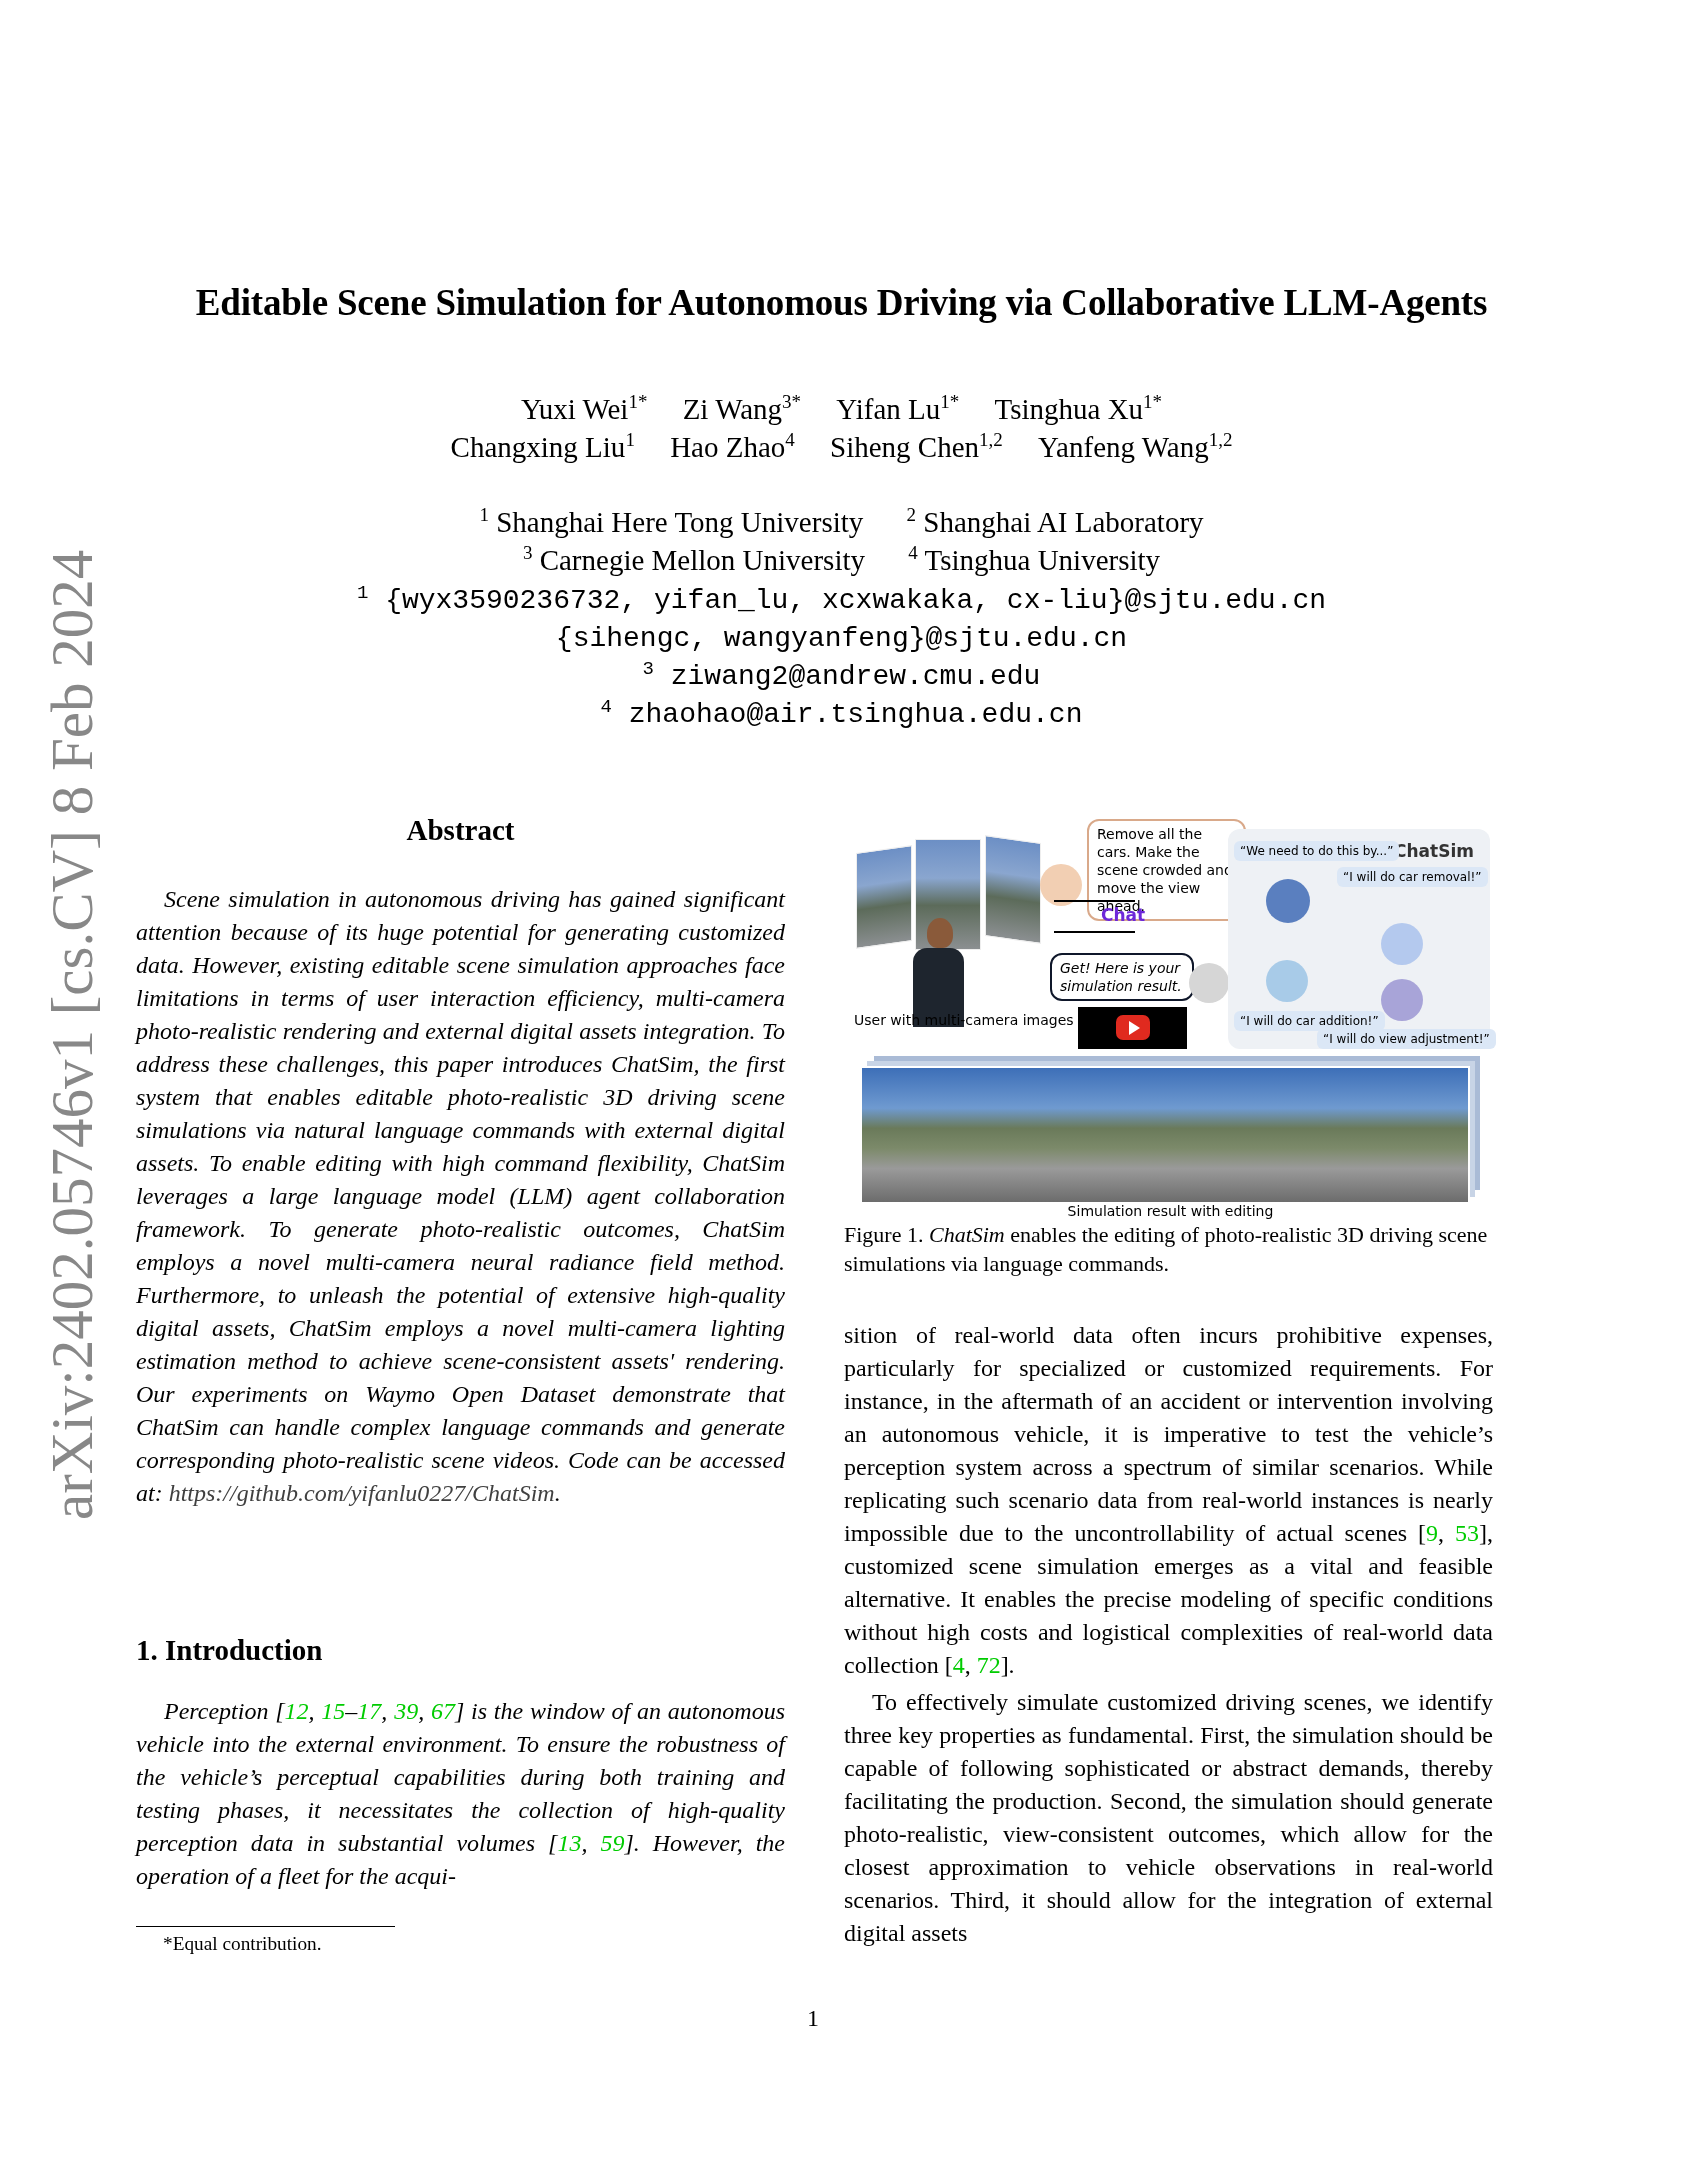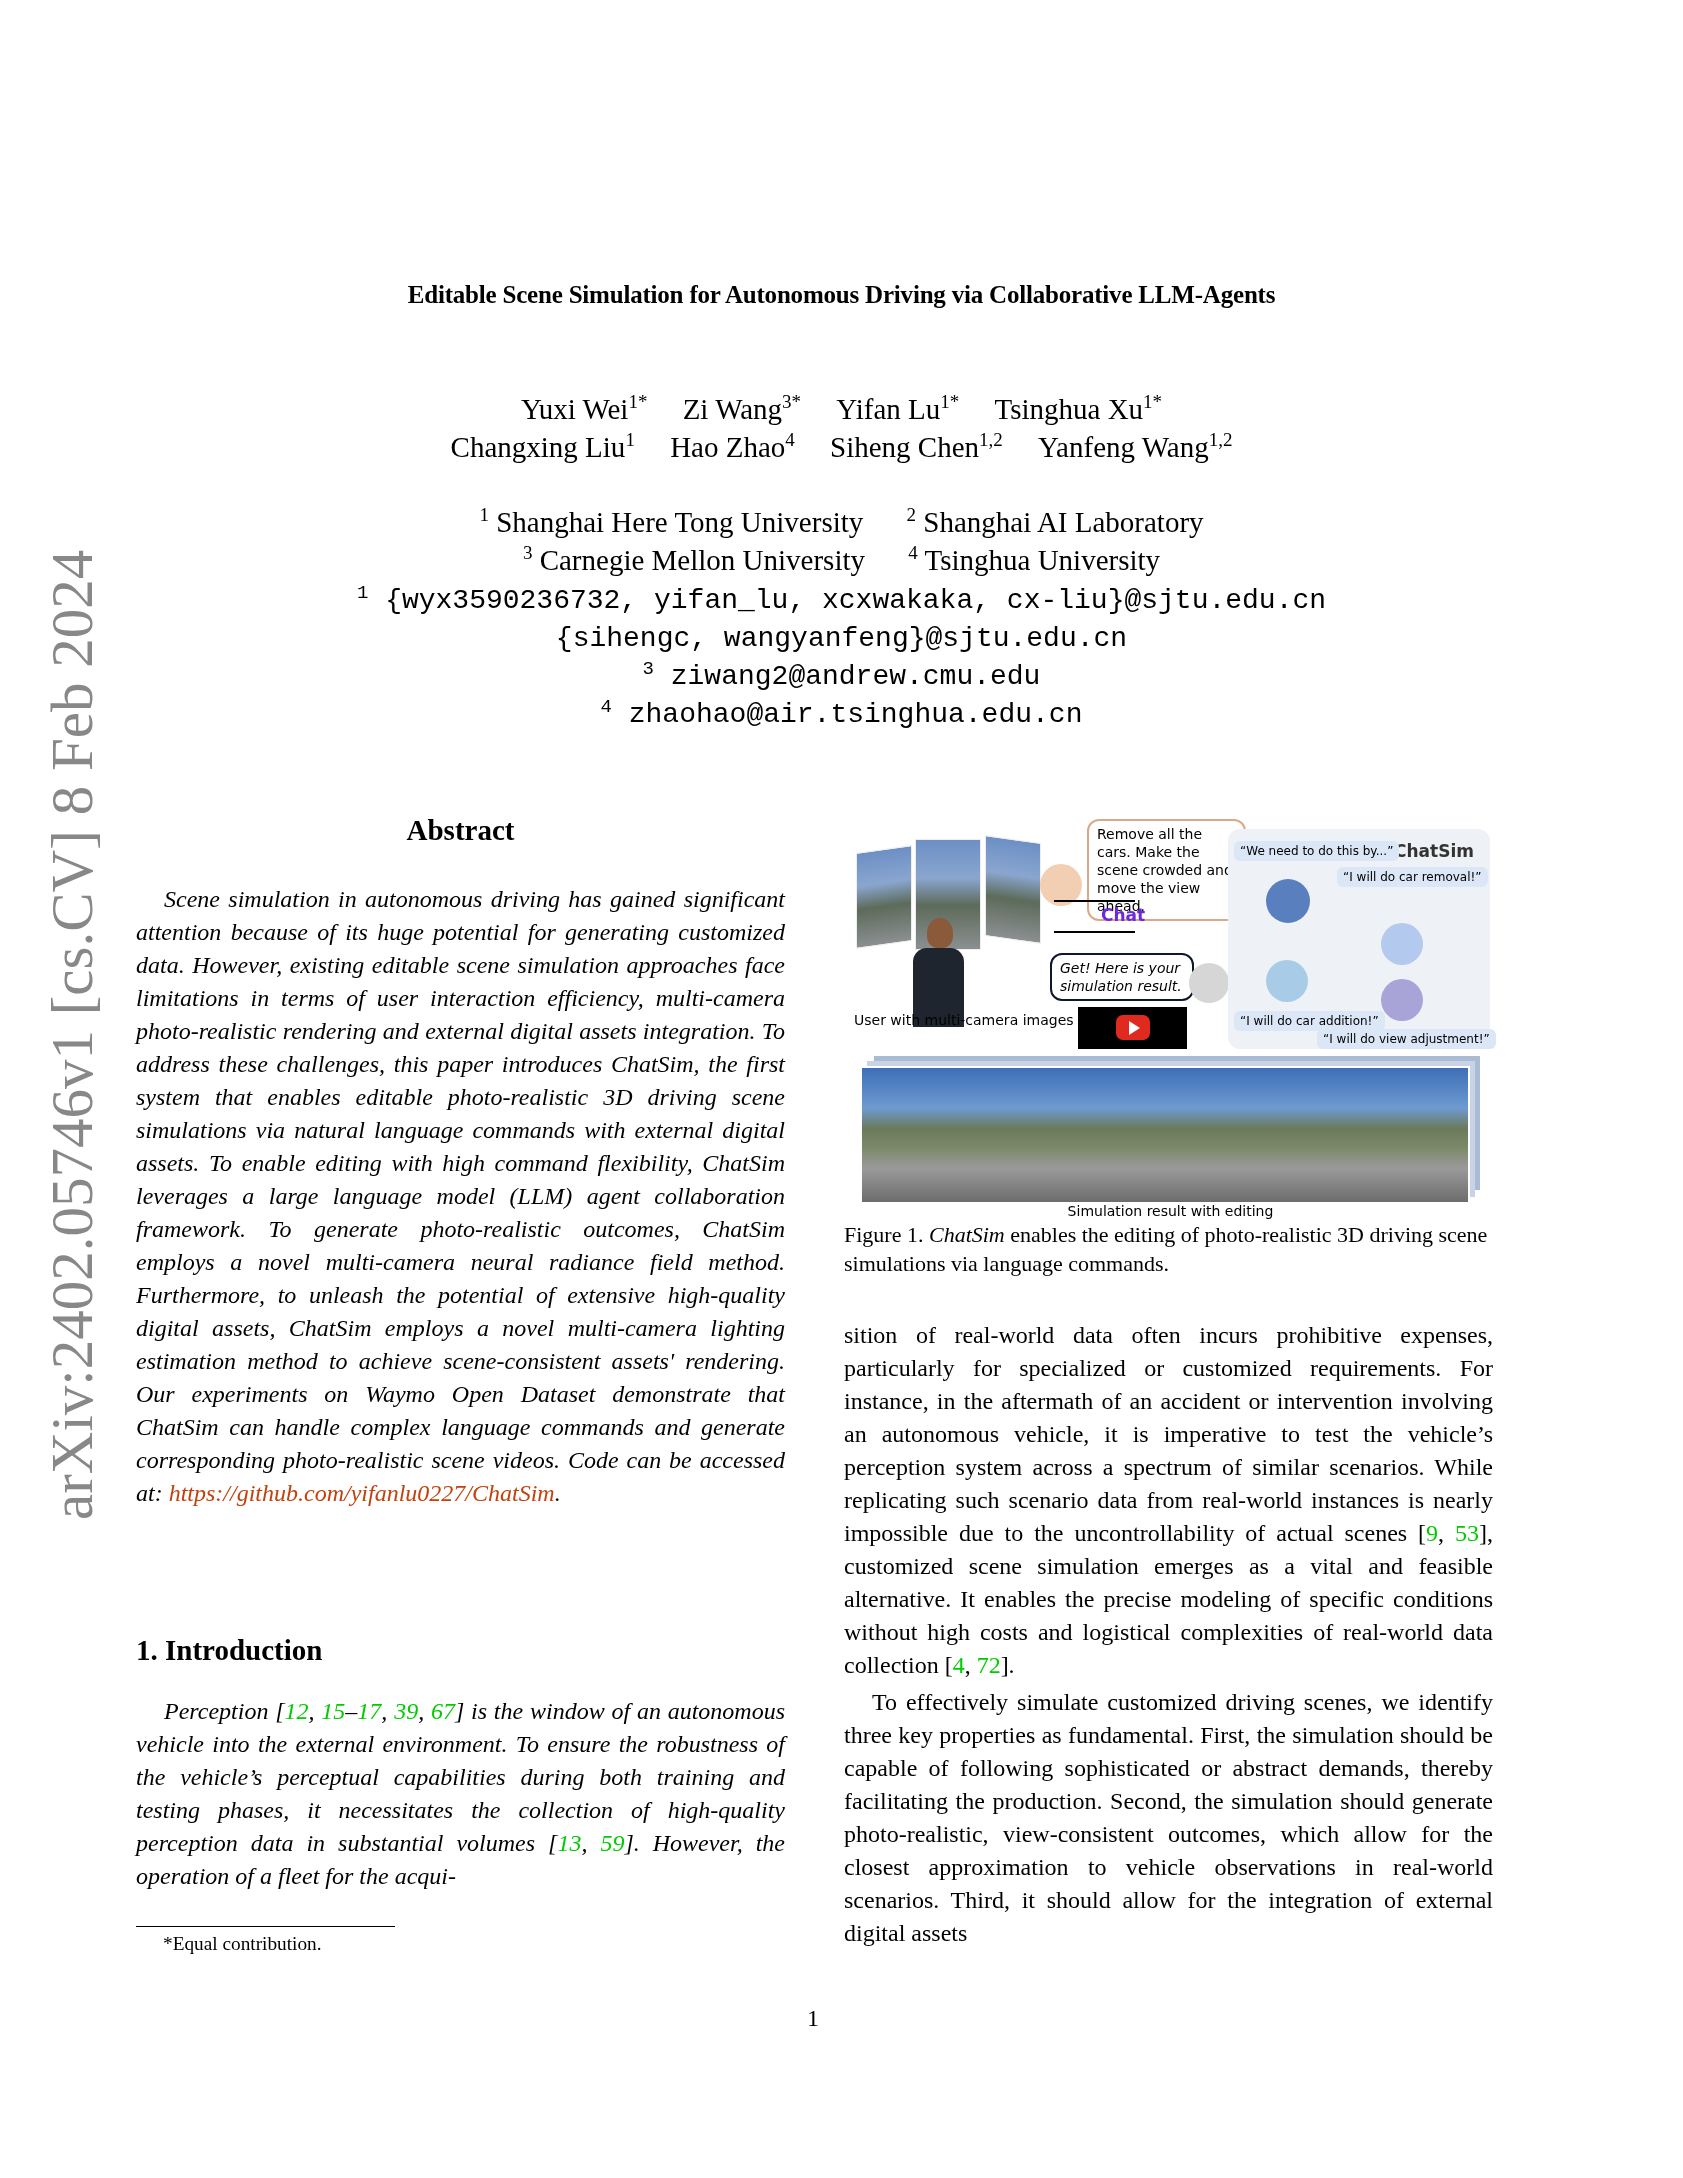--- a/index.html
+++ b/index.html
@@ -1,36 +1,36 @@
 <!DOCTYPE html>
 <html><head>
 <meta charset="utf-8">
 <style>
   html, body { margin:0; padding:0; background:#ffffff; }
   body { width:1683px; height:2178px; position:relative; overflow:hidden;
          font-family:"Liberation Serif","DejaVu Serif",serif; color:#000; }
   .abs { position:absolute; }
-  .title { left:0; width:1683px; top:281px; text-align:center; font-weight:bold; font-size:25px; letter-spacing:-0.2px; }
+  .title { left:0; width:1683px; top:281px; text-align:center; font-weight:bold; font-size:37px; letter-spacing:-0.2px; }
   .authors { left:0; width:1683px; top:390px; text-align:center; font-size:29px; line-height:38px; }
   .authors span.a { margin:0 14px; }
   sup { font-size:19px; line-height:0; }
   .affil { left:0; width:1683px; top:503px; text-align:center; font-size:29px; line-height:38px; }
   .affil span.a { margin:0 18px; }
   .emails { left:0; width:1683px; top:582px; text-align:center; font-family:"Liberation Mono","DejaVu Sans Mono",monospace; font-size:28px; line-height:38px; }
   .sidebar { left:38px; top:1520px; transform-origin:0 0; transform:rotate(-90deg);
              font-size:59px; color:#888; white-space:nowrap; width:941px; letter-spacing:0; }
   .col { width:649px; font-size:24px; line-height:33px; text-align:justify; }
   .left { left:136px; }
   .right { left:844px; }
   .heading { font-weight:bold; font-size:29px; }
   .abs-title { left:136px; width:649px; top:814px; text-align:center; font-weight:bold; font-size:29px; }
   .abstract { top:883px; font-style:italic; }
   p { margin:0; text-indent:28px; }
   p.noind { text-indent:0; }
-  a.link { color:#c2410c; text-decoration:none; }
+  a.link { color:#404040; text-decoration:none; }
   .cite { color:#00cc00; }
   .intro-h { left:136px; top:1634px; }
   .intro { top:1695px;font-style:italic; }
   .foot-line { left:136px; top:1926px; width:259px; height:1px; background:#000; }
   .footnote { left:163px; top:1933px; font-size:19.3px; }
   .pagenum { left:807px; top:2005px; font-size:24px; }
   .right-text { top:1319px; }
   
   .figure { left:844px; top:814px; width:653px; height:426px; }
   .fig-panels { position:absolute; left:12px; top:25px; width:188px; height:104px; }

